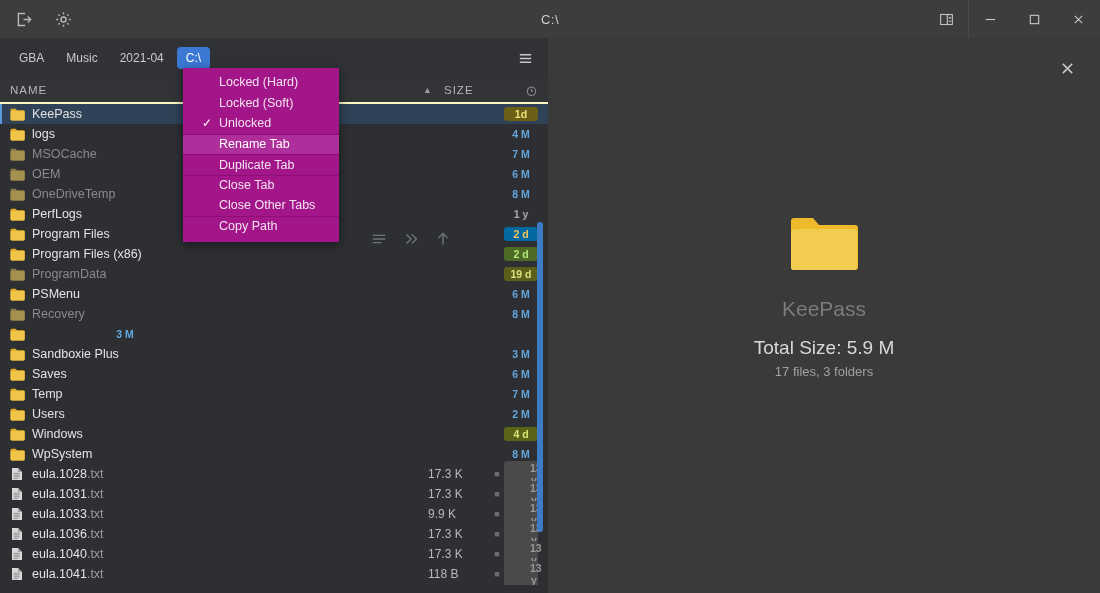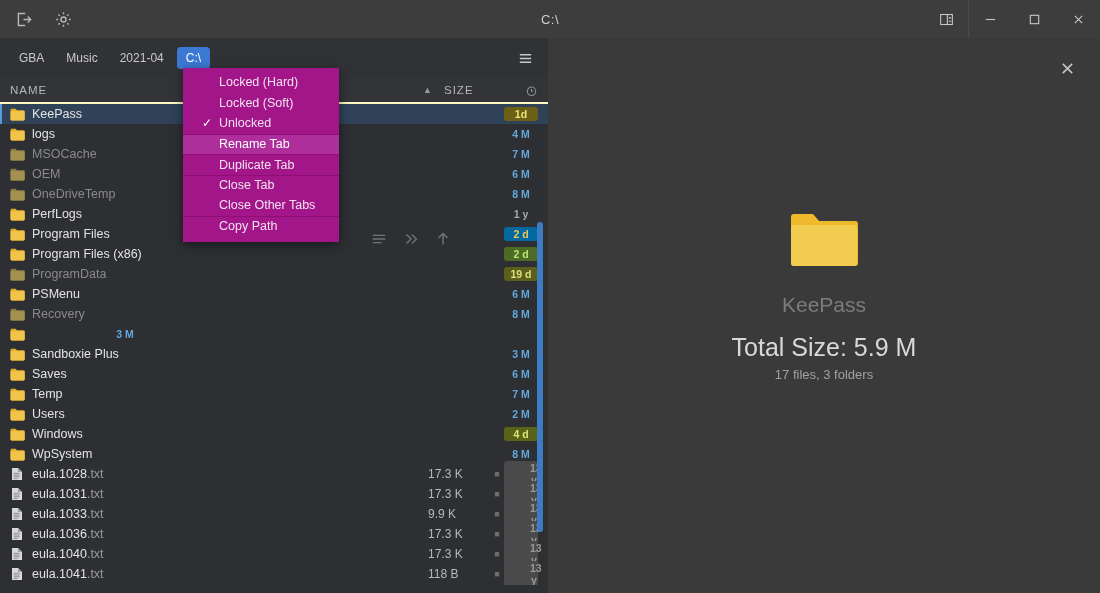--- a/index.html
+++ b/index.html
@@ -109,21 +109,21 @@
     position: absolute; right: 20px; top: 17px; width: 26px; height: 26px;
     display: flex; align-items: center; justify-content: center; color: #c4c4c4;
   }
   .rp-body {
     position: absolute; left: 0; top: 0; width: 552px; height: 555px;
     display: flex; flex-direction: column; align-items: center; justify-content: center;
     padding-bottom: 40px;
   }
   .bigfolder { margin-bottom: 18px; }
   .rp-name { font-size: 21px; color: #7c7c7c; margin-bottom: 16px; }
-  .rp-total { font-size: 25px; color: #d8d8d8; margin-bottom: 5px; }
+  .rp-total { font-size: 19px; color: #d8d8d8; margin-bottom: 5px; }
   .rp-counts { font-size: 13px; color: #a0a0a0; }
 
   
   .ctxmenu {
     position: absolute; left: 183px; top: 68px; width: 156px;
     background: #a0157f; background: #a2168a;
     box-shadow: 0 3px 10px rgba(0,0,0,.5);
     padding: 4px 0 6px 0; z-index: 40;
   }
   .ctxitem {

